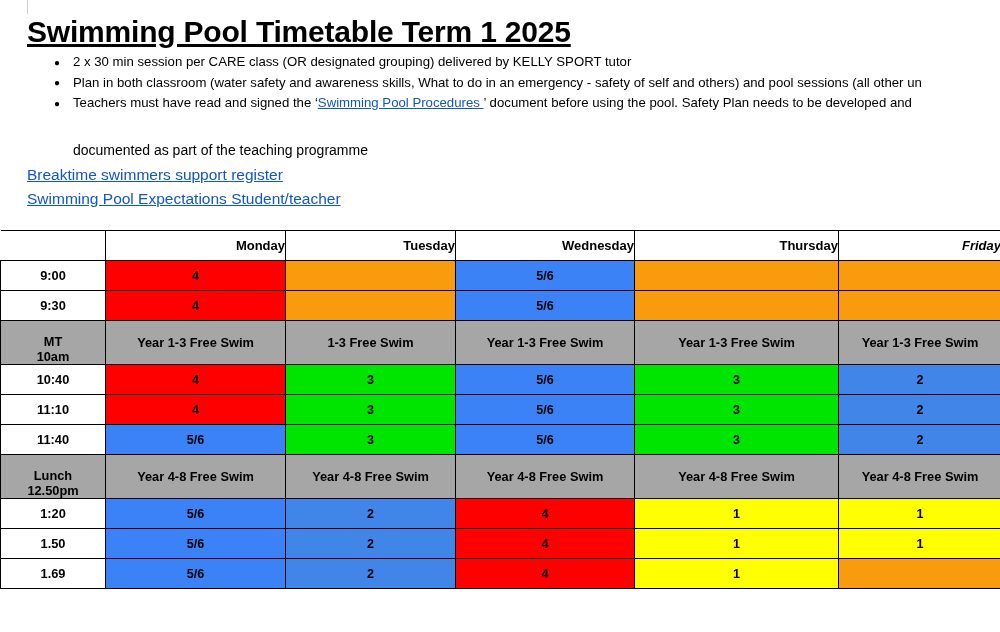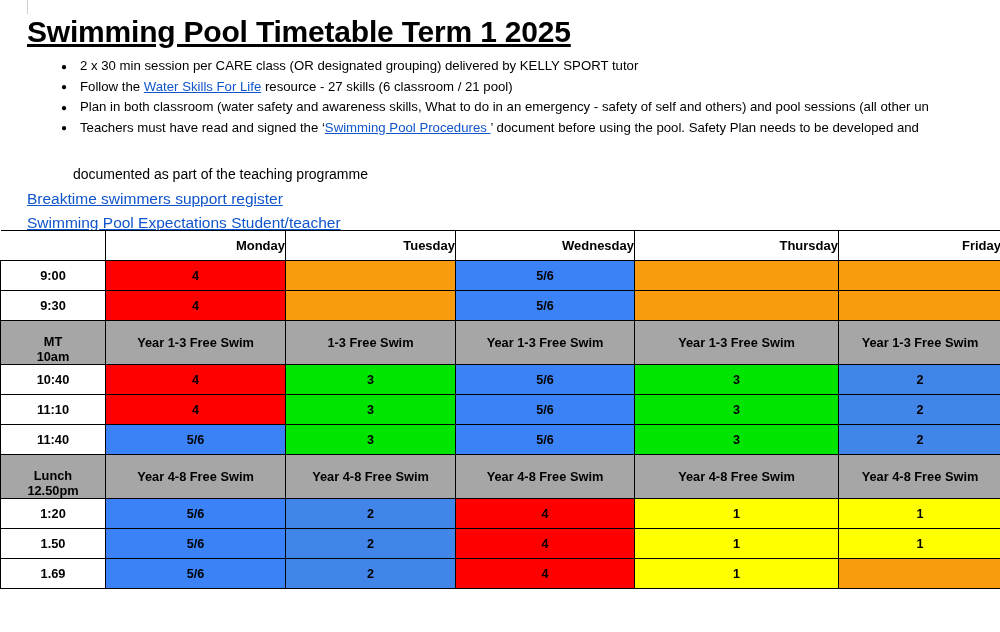--- a/index.html
+++ b/index.html
@@ -39,21 +39,21 @@
     line-height: 1.18;
     margin: 14px 0 3px 0;
     text-decoration: underline;
     text-underline-offset: 2px;
     letter-spacing: -0.2px;
     white-space: nowrap;
   }
 
   ul.bullets {
     list-style: none;
-    margin: 7px;
+    margin: 0;
     padding: 0;
   }
   ul.bullets > li {
     position: relative;
     padding-left: 46px;
     font-size: 13.2px;
     line-height: 20.4px;
     white-space: nowrap;
   }
   ul.bullets > li::before {
@@ -153,21 +153,20 @@
 <body>
 
 <div class="margin-tick"></div>
 
 <div class="doc-head">
 
   <h1 class="doc-title">Swimming Pool Timetable Term 1 2025</h1>
 
   <ul class="bullets">
       <li><span>2 x 30 min session per CARE class (OR designated grouping) delivered by KELLY SPORT tutor</span></li>
-      <li><span>Follow the </span><a class="link" href="#">Water Skills For Life</a><span> resource - 27 skills (6 classroom / 21 pool)</span></li>
       <li><span>Plan in both classroom (water safety and awareness skills,  What to do in an emergency - safety of self and others) and pool sessions (all other un</span></li>
       <li><span>Teachers must have read and signed the ‘</span><a class="link" href="#">Swimming Pool Procedures </a><span>’ document before using the pool. Safety Plan needs to be developed and</span></li>
     </ul>
 
   <div class="cont-line">documented as part of the teaching programme</div>
 
   <div class="doclinks">
       <a href="#">Breaktime swimmers support register</a>
       <a href="#">Swimming Pool Expectations Student/teacher</a>
     </div>
@@ -176,21 +175,21 @@
 
 <div class="table-wrap">
   <table class="timetable">
     <thead>
       <tr>
         <th class="corner" style="width:105px"></th>
       <th class="daycol" style="width: 180px;">Monday</th>
           <th class="daycol" style="width: 170px;">Tuesday</th>
           <th class="daycol" style="width: 179px;">Wednesday</th>
           <th class="daycol" style="width: 204px;">Thursday</th>
-          <th class="daycol last" style="width: 163px;">Friday</th>
+          <th class="daycol last" style="width: 163px; font-style: italic;">Friday</th>
         </tr>
     </thead>
     <tbody>
         <tr>
           <td class="timecol">9:00</td>
           <td class="c-red">4</td>
           <td class="c-orange"></td>
           <td class="c-magenta">5/6</td>
           <td class="c-orange"></td>
           <td class="c-orange last"></td>

